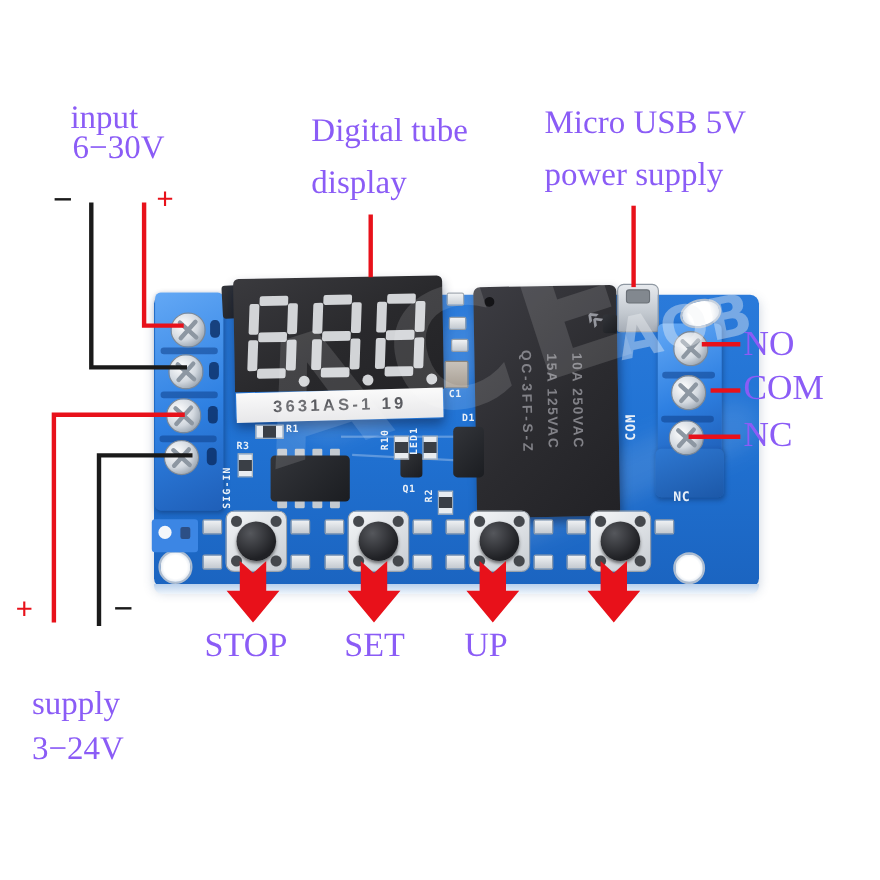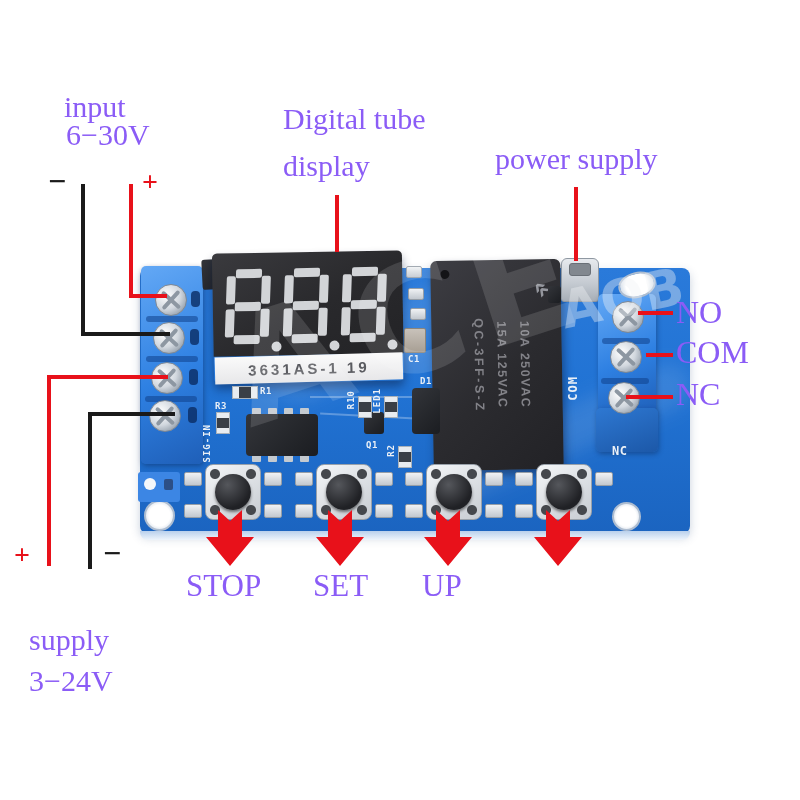--- a/index.html
+++ b/index.html
@@ -262,20 +262,21 @@
   </svg>
 
   <div class="ann" style="left:64px;top:92px;">input</div>
   <div class="ann" style="left:66px;top:120px;">6−30V</div>
   <div class="sign" style="left:48px;top:165px;font-size:32px;color:#1a1a1a;">−</div>
   <div class="sign" style="left:142px;top:168px;font-size:28px;color:#e8111a;">+</div>
 
   <div class="ann" style="left:283px;top:104px;">Digital tube</div>
   <div class="ann" style="left:283px;top:151px;">display</div>
 
+  <div class="ann" style="left:495px;top:97px;">Micro USB 5V</div>
   <div class="ann" style="left:495px;top:144px;">power supply</div>
 
   <div class="ann" style="left:676px;top:296px;font-size:32px;">NO</div>
   <div class="ann" style="left:676px;top:336px;font-size:32px;">COM</div>
   <div class="ann" style="left:676px;top:378px;font-size:32px;">NC</div>
 
   <div class="sign" style="left:14px;top:541px;font-size:28px;color:#e8111a;">+</div>
   <div class="sign" style="left:103px;top:537px;font-size:32px;color:#1a1a1a;">−</div>
   <div class="ann" style="left:29px;top:625px;">supply</div>
   <div class="ann" style="left:29px;top:666px;">3−24V</div>

